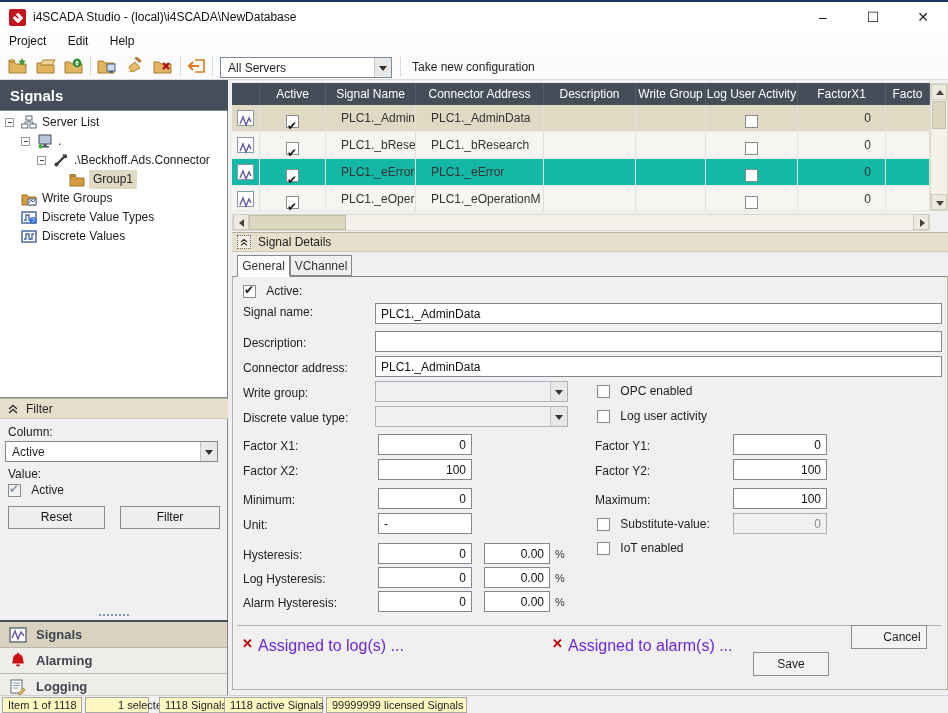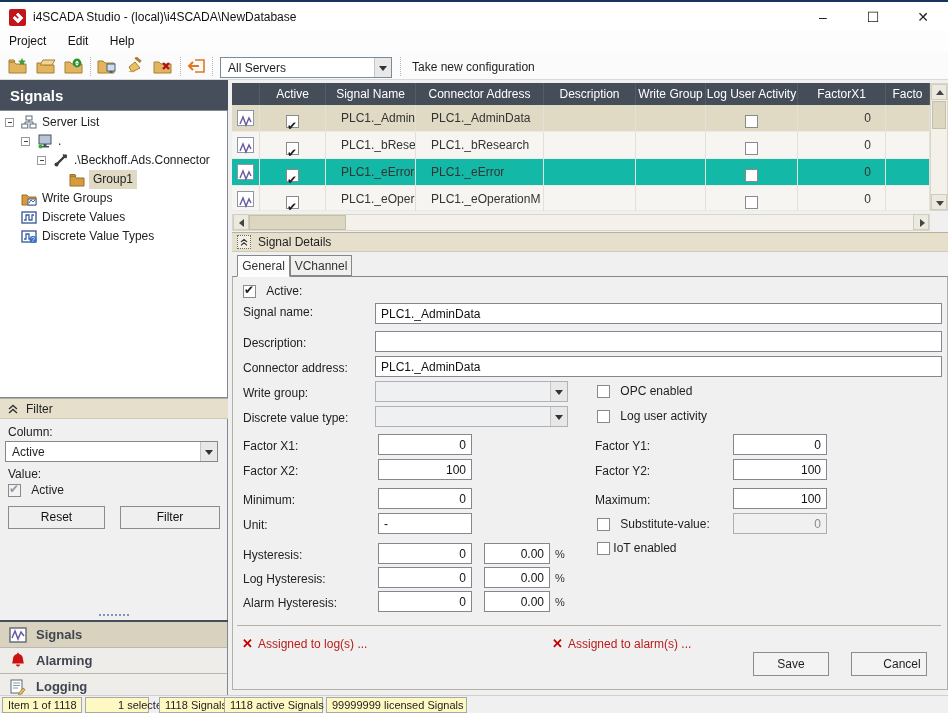--- a/index.html
+++ b/index.html
@@ -102,21 +102,21 @@
   .tabpage { position:absolute; left:0; top:196px; width:716px; height:414px; background:#f0f0f0; border:1px solid #b3b0a6; border-top:1px solid #888; }
 
   .form-label { position:absolute; left:11px; font-size:12px; color:#222; }
   .rlabel { position:absolute; left:363px; font-size:12px; color:#222; }
   .ti { position:absolute; height:21px; border:1px solid #828790; background:#fff; font-family:"Liberation Sans",sans-serif; font-size:12px; padding:0 5px; color:#111; }
   .ti.num { text-align:right; }
   .ti:disabled, .ti.disabled { background:#f0f0f0; color:#8a8a8a; border-color:#b0aeaa; }
   .dcombo { position:absolute; height:21px; background:#eef0f1; border:1px solid #aeb2b8; }
   .pct { position:absolute; font-size:11px; color:#333; }
   .hr { position:absolute; left:5px; width:704px; border-top:1px solid #b5b2a8; }
-  .xlink { position:absolute; font-size:12px; color:#b91c1c; }
+  .xlink { position:absolute; font-size:16px; color:#6d28d9; }
   .redx { position:absolute; font-size:13px; font-weight:bold; color:#c00000; }
   .formbtn { position:absolute; width:76px; height:24px; background:#f3f3f3; border:1px solid #8c8c8c; text-align:center; line-height:22px; font-size:12px; }
 
   
   .statusbar { position:absolute; left:0; top:695px; width:948px; height:18px; background:#f0f0f0; border-top:1px solid #d0d0d0; }
   .spanel { position:absolute; top:1px; height:16px; border:1px solid #a7a7a7; background:#fef9c3; font-size:11px; color:#222; line-height:14px; padding:0 5px; white-space:nowrap; }
 </style>
 </head>
 <body>
 
@@ -228,32 +228,32 @@
         <span class="tree-icon" style="left:21px"><svg viewBox="0 0 16 15">
               <path d="M1 4 h5 l1.5 2 H15 v8 H1z" fill="#d89b3c" stroke="#9a7126"></path>
               <rect x="7" y="8" width="8" height="6" fill="#fff" stroke="#3f5f9f"></rect>
               <path d="M8 12 l2-3 2 2 2-2" fill="none" stroke="#3f5f9f"></path>
             </svg></span>
         <span class="tree-label" style="left:42px">Write Groups</span>
       </div>
       <div class="tree-row">
         <span class="tree-icon" style="left:21px"><svg viewBox="0 0 16 15">
               <rect x="1" y="2" width="14" height="11" fill="#fff" stroke="#3f5f9f" stroke-width="1.4"></rect>
-              <path d="M3 10 h2 V5 h3 v5 h3 V5 h2" fill="none" stroke="#3f5f9f" stroke-width="1.3"></path>
-            </svg></span>
-        <span class="tree-label" style="left:42px">Discrete Values</span>
-      </div>
-      <div class="tree-row">
-        <span class="tree-icon" style="left:21px"><svg viewBox="0 0 16 15">
-              <rect x="1" y="2" width="14" height="11" fill="#fff" stroke="#3f5f9f" stroke-width="1.4"></rect>
               <path d="M3 10 h2 V5 h3 v5 h2" fill="none" stroke="#3f5f9f" stroke-width="1.3"></path>
               <circle cx="12" cy="10.5" r="3.4" fill="#2f6fd0"></circle>
               <text x="12" y="13" font-size="6.5" fill="#fff" text-anchor="middle" font-family="Liberation Sans,sans-serif">?</text>
             </svg></span>
         <span class="tree-label" style="left:42px">Discrete Value Types</span>
+      </div>
+      <div class="tree-row">
+        <span class="tree-icon" style="left:21px"><svg viewBox="0 0 16 15">
+              <rect x="1" y="2" width="14" height="11" fill="#fff" stroke="#3f5f9f" stroke-width="1.4"></rect>
+              <path d="M3 10 h2 V5 h3 v5 h3 V5 h2" fill="none" stroke="#3f5f9f" stroke-width="1.3"></path>
+            </svg></span>
+        <span class="tree-label" style="left:42px">Discrete Values</span>
       </div>
     </div>
 
     <div class="filter-panel">
       <div class="filter-hdr">
         <span class="chev-box"><svg viewBox="0 0 14 14">
               <path d="M3 7 l4-3.5 4 3.5 M3 11 l4-3.5 4 3.5" fill="none" stroke="#333" stroke-width="1.4"></path>
             </svg></span>
         <span class="filter-hdr-label">Filter</span>
       </div>
@@ -483,42 +483,42 @@
       <span style="margin-left:7px;">Substitute-value:</span>
     </div>
     <input class="ti num disabled" style="left: 501px; top: 433px; width: 94px;" disabled="" value="0">
 
     <div class="form-label" style="top:468px">Hysteresis:</div>
     <input class="ti num" style="left: 146px; top: 463px; width: 94px;" value="0">
     <input class="ti num" style="left: 252px; top: 463px; width: 66px;" value="0.00">
     <span class="pct" style="left:323px; top:468px;">%</span>
     <div style="position:absolute; left:365px; top:461px;">
       <span class="cb"></span>
-      <span style="">IoT enabled</span>
+      <span style="margin-left:7px;">IoT enabled</span>
     </div>
 
     <div class="form-label" style="top:492px">Log Hysteresis:</div>
     <input class="ti num" style="left: 146px; top: 487px; width: 94px;" value="0">
     <input class="ti num" style="left: 252px; top: 487px; width: 66px;" value="0.00">
     <span class="pct" style="left:323px; top:492px;">%</span>
 
     <div class="form-label" style="top:516px">Alarm Hysteresis:</div>
     <input class="ti num" style="left: 146px; top: 511px; width: 94px;" value="0">
     <input class="ti num" style="left: 252px; top: 511px; width: 66px;" value="0.00">
     <span class="pct" style="left:323px; top:516px;">%</span>
 
     <div class="hr" style="top:545px"></div>
 
     <span class="redx" style="left:10px; top:556px;">✕</span>
     <span class="xlink" style="left:26px; top:557px;">Assigned to log(s) ...</span>
     <span class="redx" style="left:320px; top:556px;">✕</span>
     <span class="xlink" style="left:336px; top:557px;">Assigned to alarm(s) ...</span>
 
     <div class="formbtn" style="left:521px; top:572px;">Save</div>
-    <div class="formbtn" style="left:619px; top:572px;padding-left:26px;">Cancel</div>
+    <div class="formbtn" style="left:619px; top:545px;padding-left:26px;">Cancel</div>
   </div>
 
   <div class="statusbar">
     <div class="spanel" style="left:2px; width:80px;">Item 1 of 1118</div>
     <div class="spanel" style="left:85px; width:64px;padding-left:32px;">1 selected</div>
     <div class="spanel" style="left:144px; width:77px;margin-left:15px;">1118 Signals</div>
     <div class="spanel" style="left:224px; width:99px;">1118 active Signals</div>
     <div class="spanel" style="left:326px; width:141px;">99999999 licensed Signals</div>
   </div>
 

